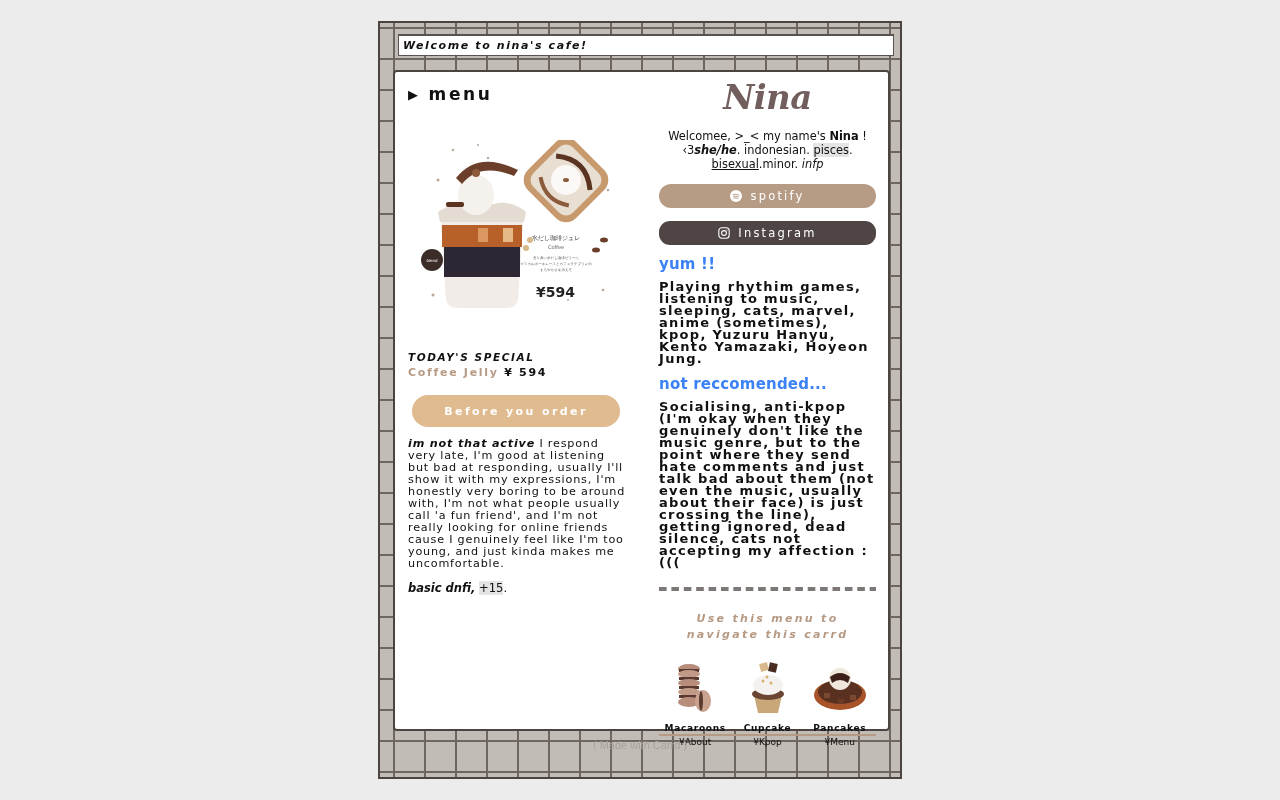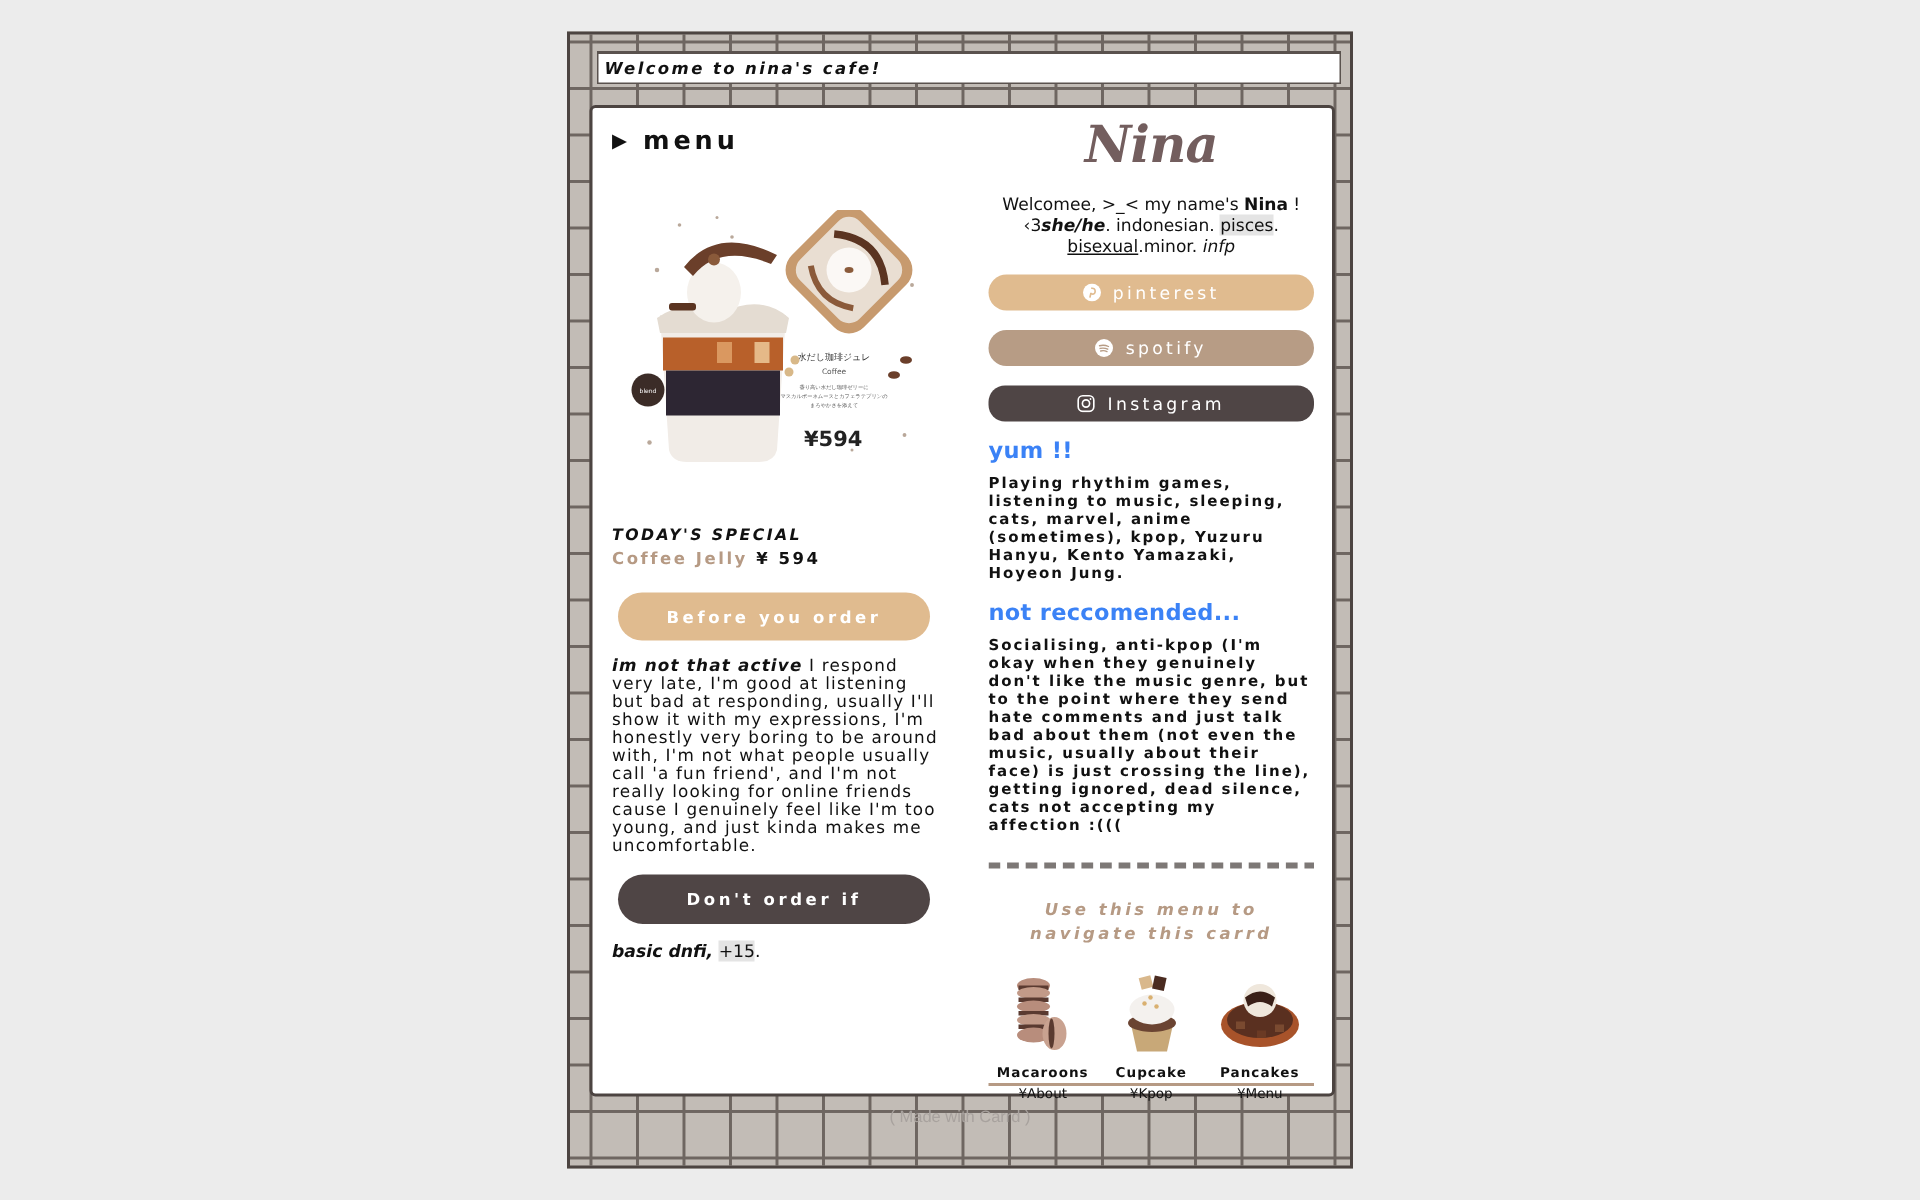--- a/index.html
+++ b/index.html
@@ -105,21 +105,21 @@
   .s-instagram { background: #4f4545; margin-top: 13px; border-radius: 11px; }
   .s-icon {
     width: 12px; height: 12px; display: inline-block;
   }
   .h-yum, .h-notrec {
     margin-top: 10px; font-weight: bold; font-size: 15px;
     color: #3b82f6; letter-spacing: 0.2px;
   }
   .h-notrec { }
   .rpara {
-    margin-top: 8px; font-weight: bold; font-size: 10px;
+    margin-top: 8px; font-weight: bold; font-size: 13px;
     line-height: 12px; letter-spacing: 1.3px; color: #111;
   }
   .dashes {
     margin-top: 18px; height: 4px;
     background-image: linear-gradient(to right, #7d7876 0, #7d7876 8px, transparent 8px);
     background-size: 12.4px 4px;
   }
   .nav-hint {
     margin-top: 20px; text-align: center; font-weight: bold; font-style: italic;
     font-size: 11px; letter-spacing: 2.3px; line-height: 16px; color: #b69a84;
@@ -211,21 +211,20 @@
         <span class="name">Coffee Jelly</span>
         <span class="price">¥ 594</span>
       </div>
 
       <div class="pill btn-before">Before you order</div>
 
       <p class="para">
         <b>im not that active</b><span> I respond very late, I'm good at listening but bad at responding, usually I'll show it with my expressions, I'm honestly very boring to be around with, I'm not what people usually call 'a fun friend', and I'm not really looking for online friends cause I genuinely feel like I'm too young, and just kinda makes me uncomfortable.</span>
       </p>
 
-      <div class="pill btn-dont">Don't order if</div>
 
       <p class="basic">
         <b>basic dnfi,</b>
         <span class="hl">+15</span><span>.</span>
       </p>
     </div>
 
     <div class="col-right">
       <div class="nina">Nina</div>
 
@@ -234,27 +233,20 @@
           <span>Welcomee, &gt;_&lt; my name's </span><b>Nina</b><span> !</span>
         </div>
         <div>
           <span>‹3</span><b><i>she/he</i></b><span>. indonesian. </span><span class="hl">pisces</span><span>.</span>
         </div>
         <div>
           <u>bisexual</u><span>.minor. </span><i>infp</i>
         </div>
       </div>
 
-      <div class="pill social s-pinterest">
-        <svg class="s-icon" viewBox="0 0 12 12">
-          <circle cx="6" cy="6" r="6" fill="#fff"></circle>
-          <path d="M5.4 3.2 Q8.3 2.8 8.1 5.4 Q7.9 7.3 6 7 Q5.4 6.9 5.3 6.3 L4.6 9.4" stroke="#e0bb8f" stroke-width="1.1" fill="none"></path>
-        </svg>
-        <span>pinterest</span>
-      </div>
       <div class="pill social s-spotify">
         <svg class="s-icon" viewBox="0 0 12 12">
           <circle cx="6" cy="6" r="6" fill="#fff"></circle>
           <path d="M3 4.5 Q6 3.6 9 5 M3.4 6.3 Q6 5.6 8.5 6.8 M3.8 8 Q6 7.4 8 8.4" stroke="#b79c85" stroke-width="0.9" fill="none" stroke-linecap="round"></path>
         </svg>
         <span>spotify</span>
       </div>
       <div class="pill social s-instagram">
         <svg class="s-icon" viewBox="0 0 12 12">
           <rect x="0.8" y="0.8" width="10.4" height="10.4" rx="3" stroke="#fff" stroke-width="1.1" fill="none"></rect>

